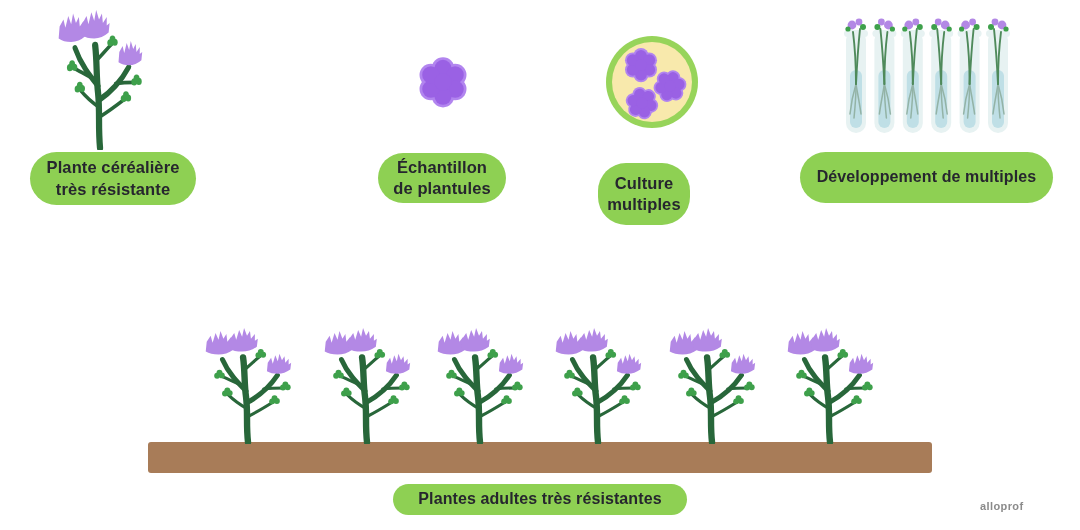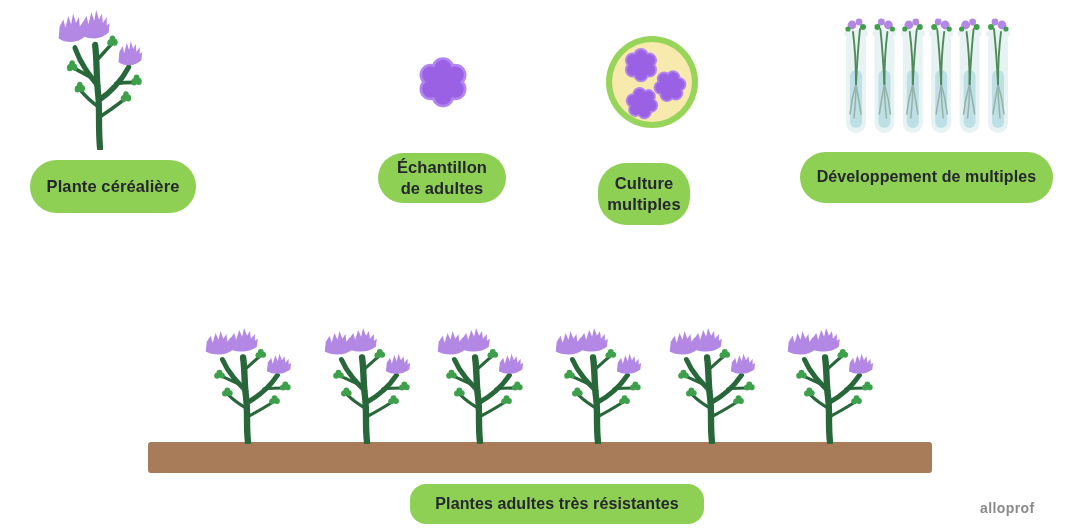--- a/index.html
+++ b/index.html
@@ -16,33 +16,33 @@
     border-radius:28px;
     display:flex;flex-direction:column;align-items:center;justify-content:center;
     text-align:center;
     font-weight:bold;
     font-size:16.5px;
     line-height:1.28;
     letter-spacing:0.1px;
   }
   .pill span{display:block;white-space:nowrap;}
   
-  #lbl-step1{left:30px;top:160px;width:166px;height:53px;}
+  #lbl-step1{left:30px;top:152px;width:166px;height:53px;}
   #lbl-step2{left:378px;top:153px;width:128px;height:50px;}
   #lbl-step3{left:598px;top:163px;width:92px;height:62px;}
   #lbl-step4{left:800px;top:152px;width:253px;height:51px;font-size:16px;}
-  #lbl-result{left:410px;top:484px;width:294px;height:40px;border-radius:16px;font-size:16px;}
+  #lbl-result{left:393px;top:484px;width:294px;height:31px;border-radius:16px;font-size:16px;}
   
   #source-plant{left:50px;top:10px;}
   #cell-sample{left:417px;top:56px;}
   #petri-dish{left:605px;top:35px;}
   #test-tubes{left:841px;top:12px;}
   #soil-bar{left:148px;top:442px;width:784px;height:31px;background:var(--soil);border-radius:3px;}
   .field-plant{top:328px;}
-  #watermark{left:980px;top:500px;color:var(--watermark);font-size:14px;font-weight:bold;letter-spacing:0.4px;}
+  #watermark{left:980px;top:500px;color:var(--watermark);font-size:11px;font-weight:bold;letter-spacing:0.4px;}
   
   .stem{stroke:var(--stem);fill:none;stroke-linecap:round;}
   .s6{stroke-width:6.5;} .s5{stroke-width:5;} .s3{stroke-width:3.2;}
   .flowerfill{fill:var(--flower);}
   .leafdot{fill:var(--leaf);}
   .cell-light{fill:var(--cell-light);}
   .cell-dark{fill:var(--cell);}
   .petri-ring{fill:var(--petri-ring);}
   .petri-fill{fill:var(--petri-fill);}
   .tube-body{fill:var(--tube);}
@@ -134,24 +134,25 @@
     <use href="#sym-tube" transform="translate(0,0)"></use>
     <use href="#sym-tube" transform="translate(58.4,0) scale(-1,1)"></use>
     <use href="#sym-tube" transform="translate(56.8,0)"></use>
     <use href="#sym-tube" transform="translate(115.2,0) scale(-1,1)"></use>
     <use href="#sym-tube" transform="translate(113.6,0)"></use>
     <use href="#sym-tube" transform="translate(172,0) scale(-1,1)"></use>
   </svg>
 
   <div id="lbl-step1" class="pill">
     <span>Plante céréalière</span>
+    <span>très résistante</span>
   </div>
   <div id="lbl-step2" class="pill">
     <span>Échantillon</span>
-    <span>de adultes</span>
+    <span>de plantules</span>
   </div>
   <div id="lbl-step3" class="pill">
     <span>Culture</span>
     <span>multiples</span>
   </div>
   <div id="lbl-step4" class="pill">
     <span>Développement de multiples</span>
   </div>
 
   <div id="soil-bar" class="abs"></div>

